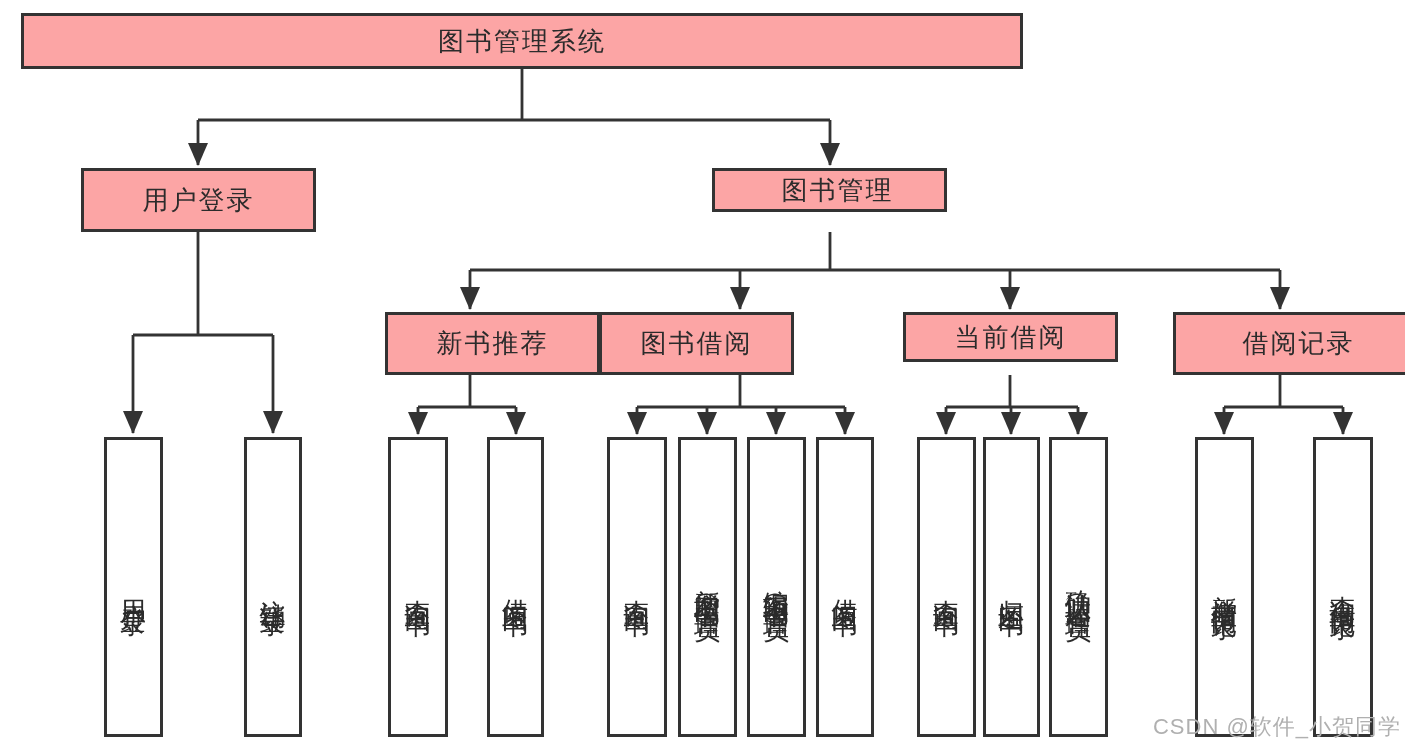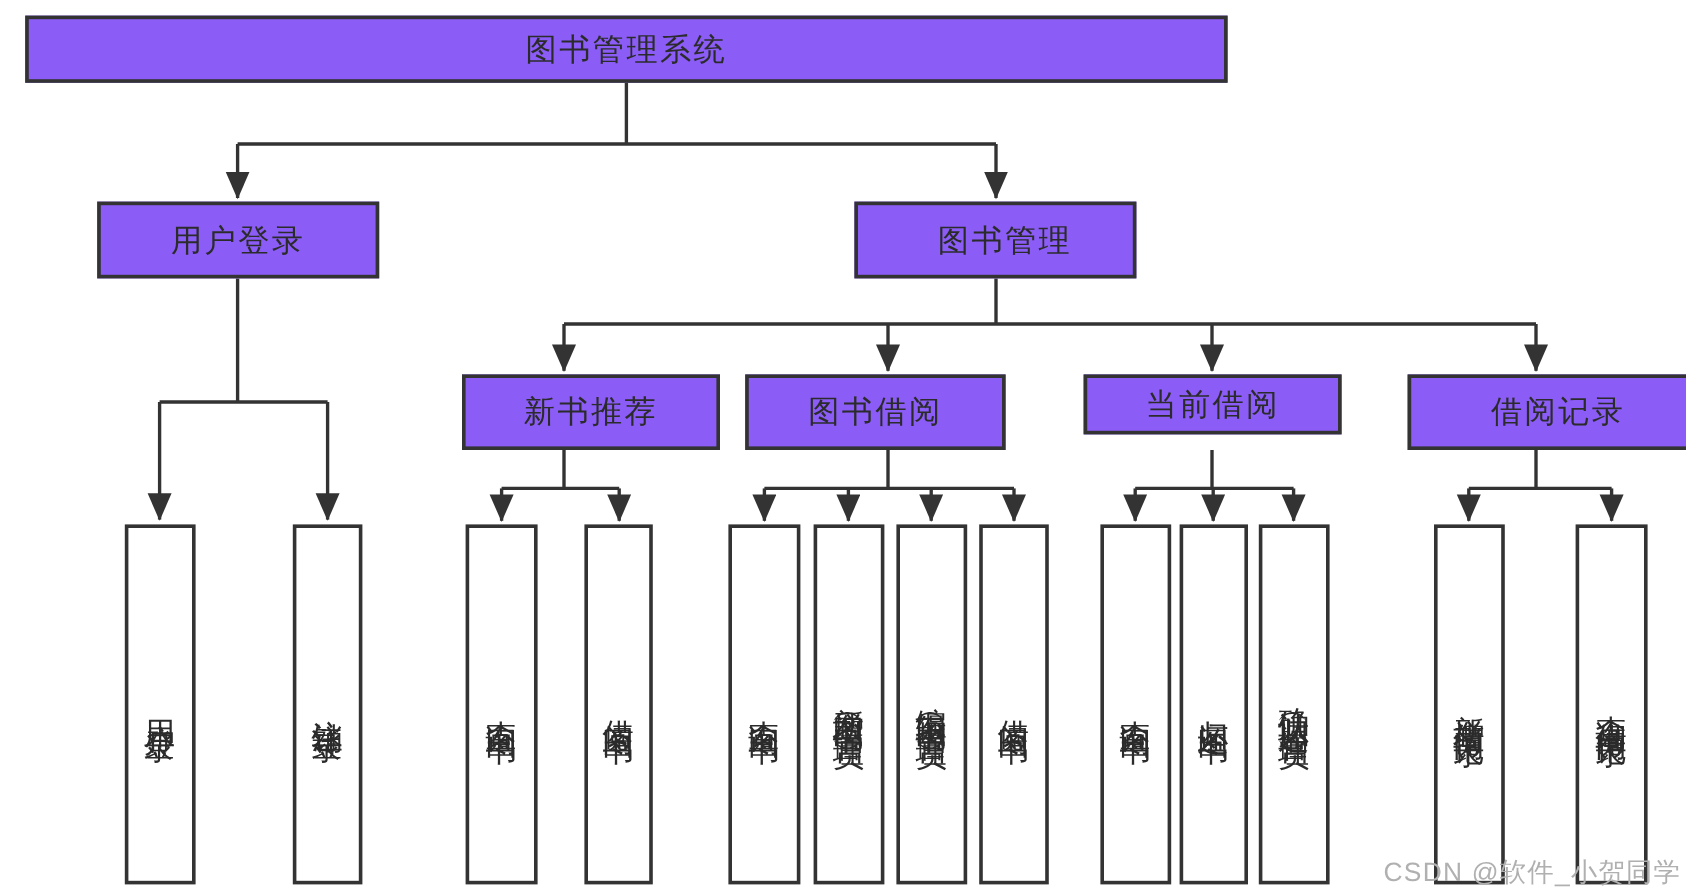--- a/index.html
+++ b/index.html
@@ -2,21 +2,21 @@
 <html><head>
 <meta charset="utf-8">
 <style>
   html,body{margin:0;padding:0;background:#fff;}
   #canvas{
     position:relative;width:1405px;height:747px;background:#ffffff;overflow:hidden;
     font-family:"Liberation Sans",sans-serif;
   }
   #connectors{position:absolute;left:0;top:0;width:1405px;height:747px;}
   .node{
-    position:absolute;box-sizing:border-box;background:#8b5cf6;
+    position:absolute;box-sizing:border-box;background:#fca5a5;
     border:3px solid #333333;display:flex;align-items:center;justify-content:center;
     font-size:26px;letter-spacing:2px;color:#2b2b2b;white-space:nowrap;
   }
   .leaf{
     position:absolute;box-sizing:border-box;background:#ffffff;top:437px;height:300px;
     border:3px solid #333333;display:flex;align-items:center;justify-content:center;
   }
   .leaf > span{
     writing-mode:vertical-rl;font-size:26px;letter-spacing:4px;line-height:1;
     color:#2b2b2b;
@@ -74,28 +74,28 @@
     </g>
   </svg>
 
   <div class="node" style="left:21px;top:13px;width:1002px;height:56px;">
     <span>图书管理系统</span>
   </div>
 
   <div class="node" style="left:81px;top:168px;width:235px;height:64px;">
     <span>用户登录</span>
   </div>
-  <div class="node" style="left:712px;top:168px;width:235px;height:64px;padding-left:16px;">
+  <div class="node" style="left:712px;top:168px;width:235px;height:44px;padding-left:16px;">
     <span>图书管理</span>
   </div>
 
   <div class="node" style="left:363px;top:312px;width:215px;height:63px;margin-left:22px;">
     <span>新书推荐</span>
   </div>
-  <div class="node" style="left:621px;top:312px;width:217px;height:63px;">
+  <div class="node" style="left:599px;top:312px;width:195px;height:63px;">
     <span>图书借阅</span>
   </div>
   <div class="node" style="left:903px;top:312px;width:215px;height:50px;">
     <span>当前借阅</span>
   </div>
   <div class="node" style="left:1173px;top:312px;width:251px;height:63px;">
     <span>借阅记录</span>
   </div>
 
   <div class="leaf" style="left:104px;width:59px;">

